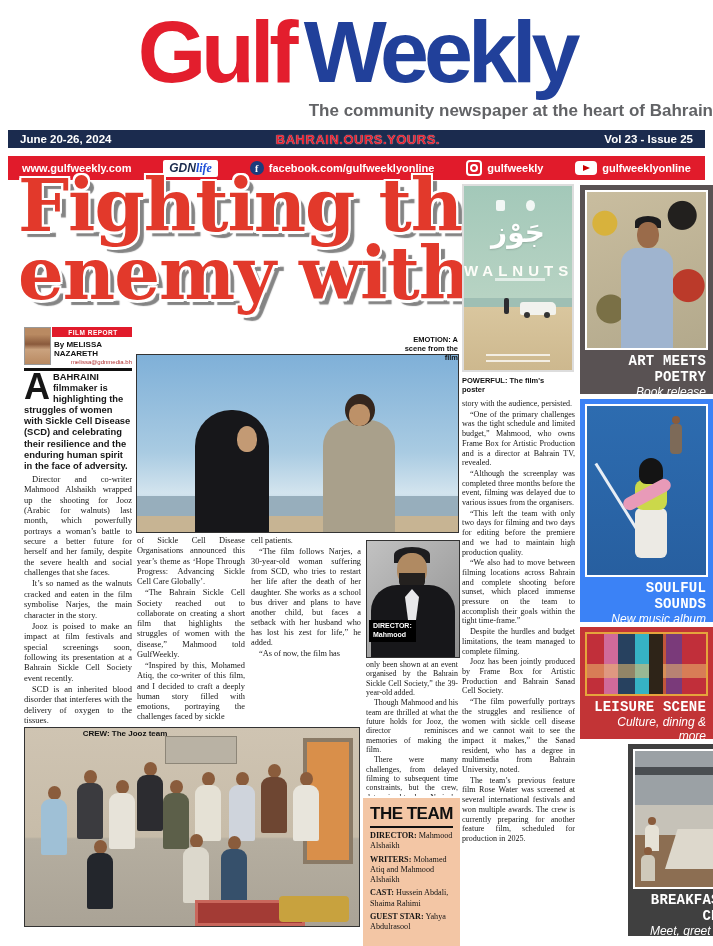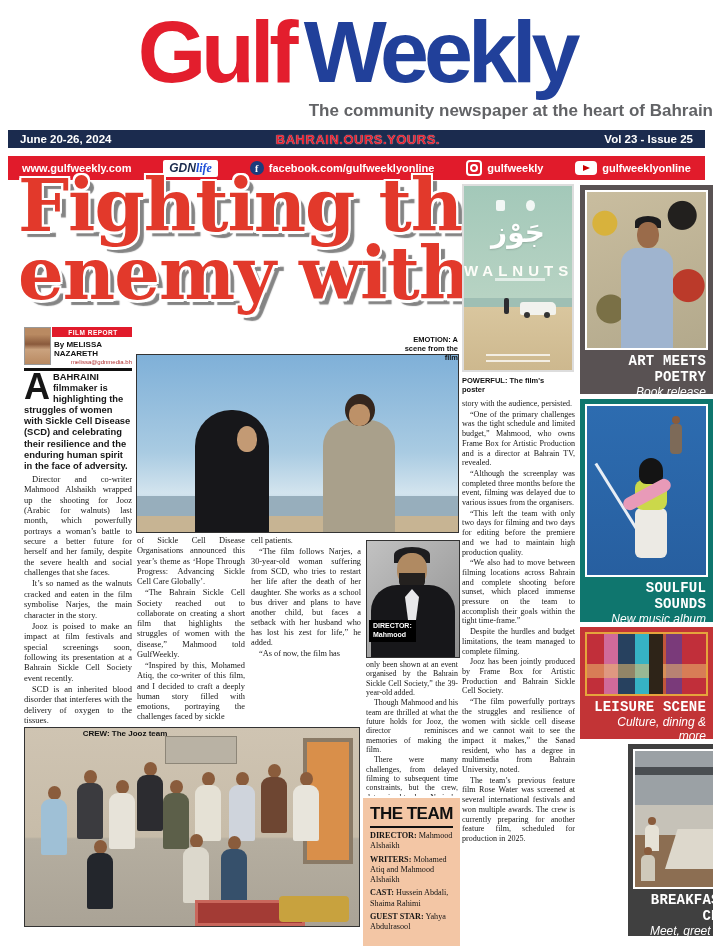--- a/index.html
+++ b/index.html
@@ -289,21 +289,21 @@
     <p>There were many challenges, from delayed filming to subsequent time constraints, but the crew, determined to share Narjes’</p>
   </div>
 
   <div class="col col5">
     <p class="noindent">story with the audience, persisted.</p>
     <p>“One of the primary challenges was the tight schedule and limited budget,” Mahmood, who owns Frame Box for Artistic Production and is a director at Bahrain TV, revealed.</p>
     <p>“Although the screenplay was completed three months before the event, filming was delayed due to various issues from the organisers.</p>
     <p>“This left the team with only two days for filming and two days for editing before the premiere and we had to maintain high production quality.</p>
     <p>“We also had to move between filming locations across Bahrain and complete shooting before sunset, which placed immense pressure on the team to accomplish their goals within the tight time-frame.”</p>
     <p>Despite the hurdles and budget limitations, the team managed to complete filming.</p>
-    <p>Jooz has been jointly produced by Frame Box for Artistic Production and Bahrain Sickle Cell Society.</p>
+    <p>Jooz has been jointly produced by Frame Box for Artistic Production and Bahrain Sanad Cell Society.</p>
     <p>“The film powerfully portrays the struggles and resilience of women with sickle cell disease and we cannot wait to see the impact it makes,” the Sanad resident, who has a degree in multimedia from Bahrain University, noted.</p>
     <p>The team’s previous feature film Rose Water was screened at several international festivals and won multiple awards. The crew is currently preparing for another feature film, scheduled for production in 2025.</p>
   </div>
 
   <div class="crew">
     <i class="cab"></i>
     <i class="window"></i>
     <i class="person p1"></i>
     <i class="person p2"></i>
     <i class="person p3"></i>
@@ -337,21 +337,21 @@
           <i class="head"></i>
         </div>
       </div>
     <div class="cap">
       <div class="t">ART MEETS POETRY</div>
       <div class="s">Book release</div>
       <div class="pg">SEE PAGE 2</div>
     </div>
   </div>
 
-  <div class="promo promo2" style="background-color: #0f766e;">
+  <div class="promo promo2" style="background-color: #3b82f6;">
     <div class="ph">
         <div class="art2">
           <i class="line"></i>
           <i class="small"></i>
           <i class="pants"></i>
           <i class="top"></i>
           <i class="hair"></i>
           <i class="guitar"></i>
         </div>
       </div>

